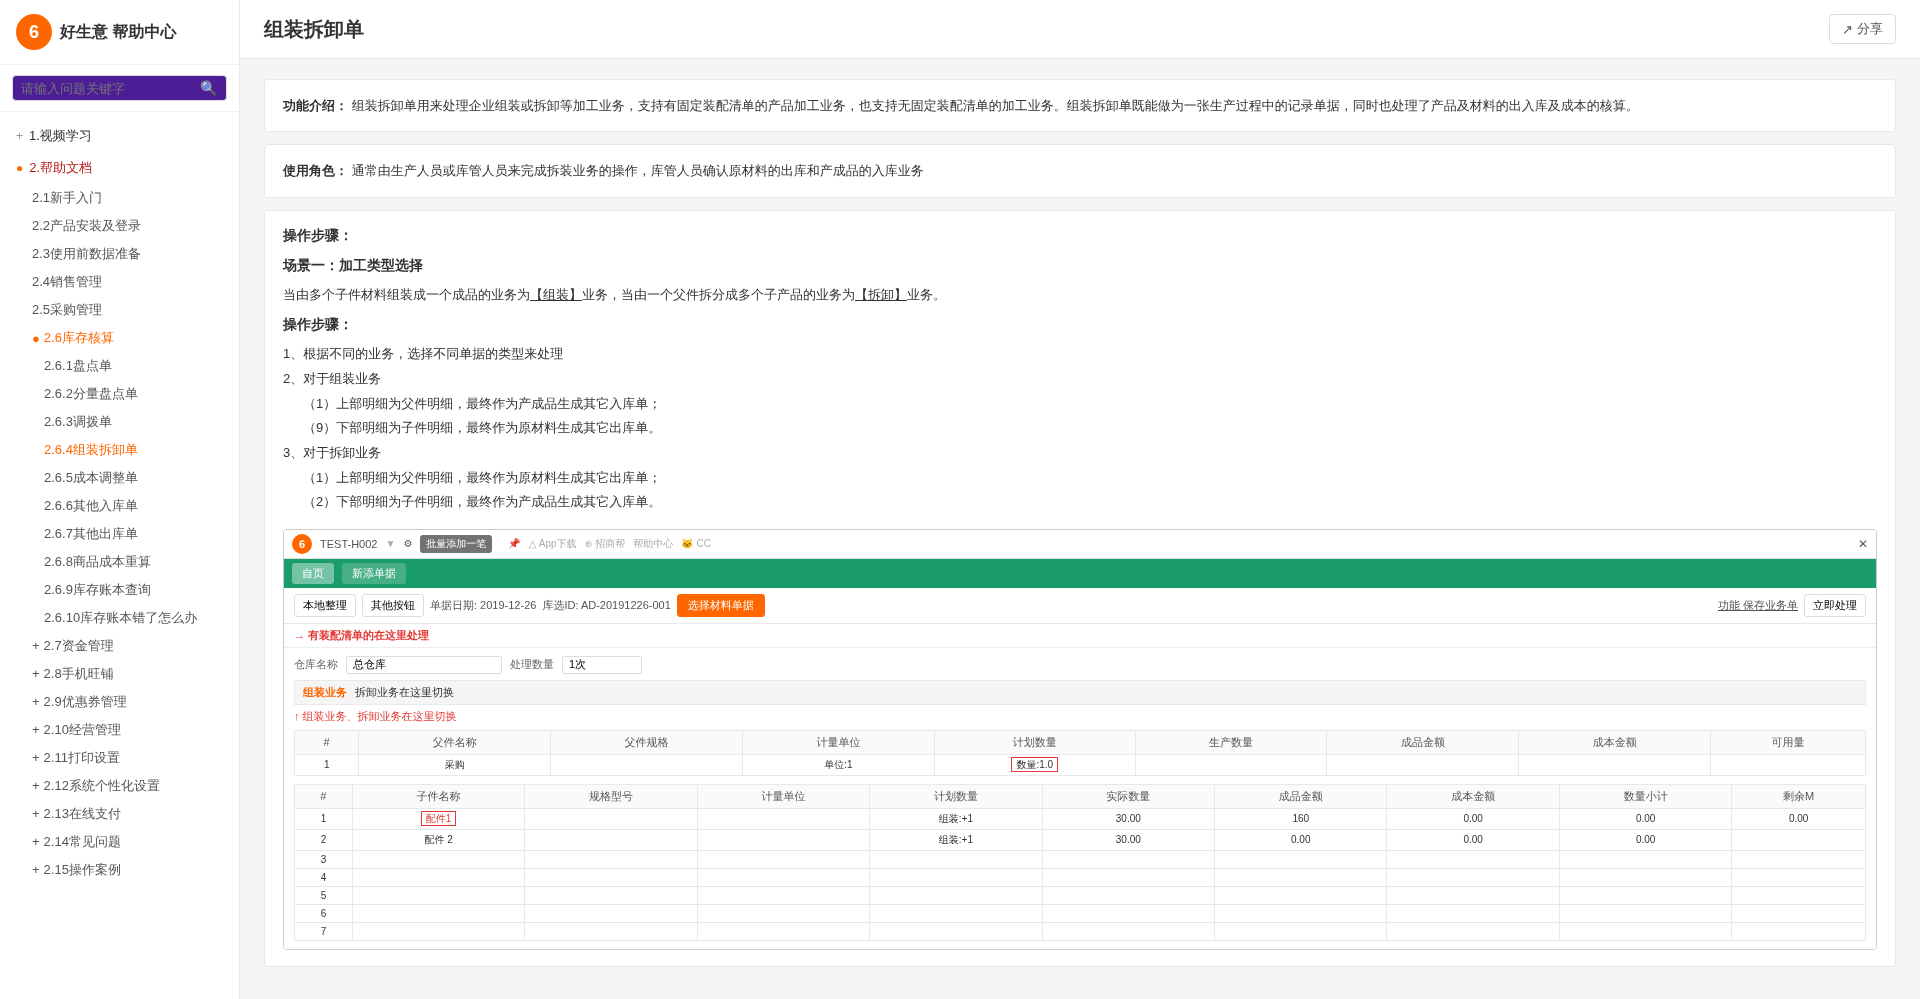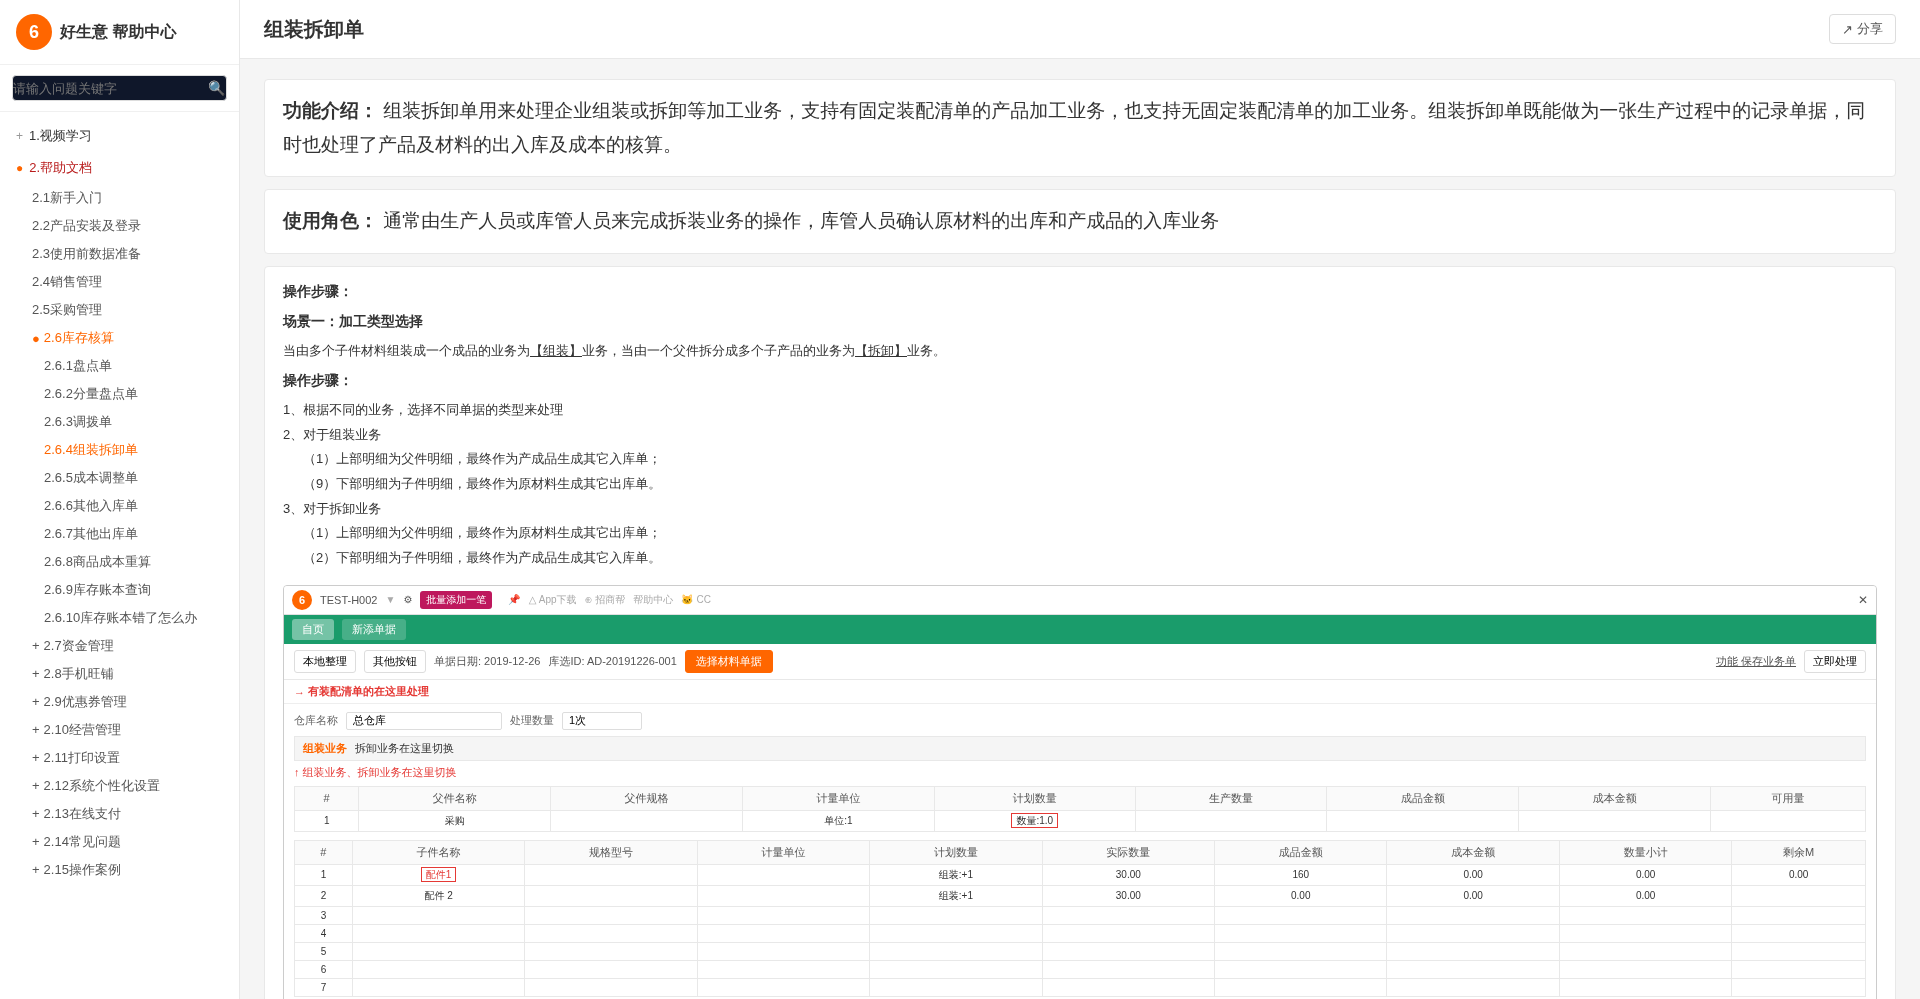--- a/index.html
+++ b/index.html
@@ -48,22 +48,22 @@
     #search-area {
       padding: 10px 12px;
       border-bottom: 1px solid #f0f0f0;
     }
 
     .search-box {
       display: flex;
       align-items: center;
       border: 1px solid #ddd;
       border-radius: 4px;
-      padding: 4px 0;
-      background: #0f172a;
+      padding: 4px 8px;
+      background: #4c1d95;
     }
 
     .search-box input {
       border: none;
       background: transparent;
       outline: none;
       font-size: 13px;
       flex: 1;
       color: #999;
     }
@@ -165,21 +165,21 @@
       overflow-y: auto;
       background: #f5f5f5;
     }
 
     .info-block {
       background: #fff;
       border: 1px solid #e8e8e8;
       border-radius: 4px;
       padding: 14px 18px;
       margin-bottom: 12px;
-      font-size: 19px;
+      font-size: 13px;
       line-height: 1.8;
       color: #333;
     }
 
     .highlight-bold {
       font-weight: bold;
     }
 
     .underline-link {
       text-decoration: underline;
@@ -337,21 +337,21 @@
 
     .app-table td {
       border: 1px solid #e8e8e8;
       padding: 3px 6px;
       text-align: center;
       color: #333;
       font-size: 10px;
     }
 
     .orange-btn-sm {
-      background: #be185d;
+      background: #737373;
       color: #fff;
       border: none;
       padding: 3px 8px;
       border-radius: 3px;
       font-size: 11px;
       cursor: pointer;
     }
 
     .sub-table-header {
       background: #f5f5f5;
@@ -488,21 +488,21 @@
             <span style="font-size:10px;color:#aaa;">🐱 CC</span>
           </div>
           <span style="font-size:12px;cursor:pointer;">✕</span>
         </div>
 
         <div class="app-nav-bar">
           <span class="nav-tab active">自页</span>
           <span class="nav-tab">新添单据</span>
         </div>
 
-        <div class="app-toolbar" style="background:#fff;border-bottom:1px solid #e8;padding:6px 10px;display:flex;align-items:center;flex-wrap:wrap;">
+        <div class="app-toolbar" style="background:#fff;border-bottom:1px solid #e8;padding:6px 10px;display:flex;align-items:center;gap:6px;flex-wrap:wrap;">
           <button class="tb-btn" style="border:1px solid #ddd;background:#fff;font-size:11px;padding:3px 8px;border-radius:3px;">本地整理</button>
           <button class="tb-btn" style="border:1px solid #ddd;background:#fff;font-size:11px;padding:3px 8px;border-radius:3px;">其他按钮</button>
           <span style="font-size:11px;color:#555;">单据日期: 2019-12-26</span>
           <span style="font-size:11px;color:#555;">库选ID: AD-20191226-001</span>
 
           <div style="position:relative;display:inline-block;">
             <button class="tb-btn orange" style="background:#f60;color:#fff;border:1px solid #f60;font-size:11px;padding:3px 10px;border-radius:3px;position:relative;">选择材料单据</button>
             
           </div>
 

